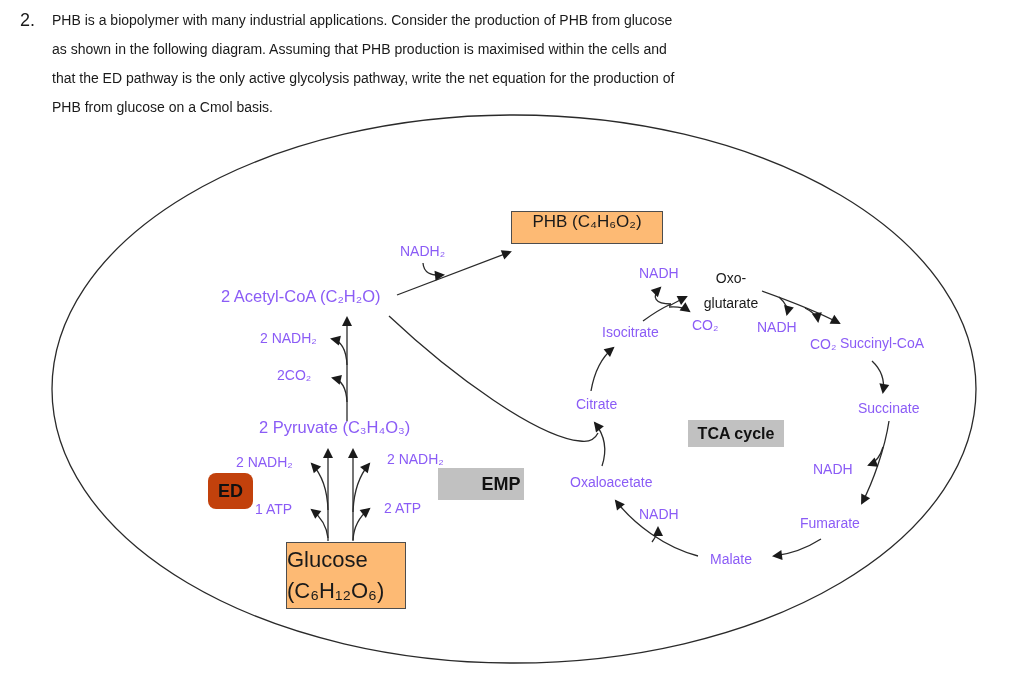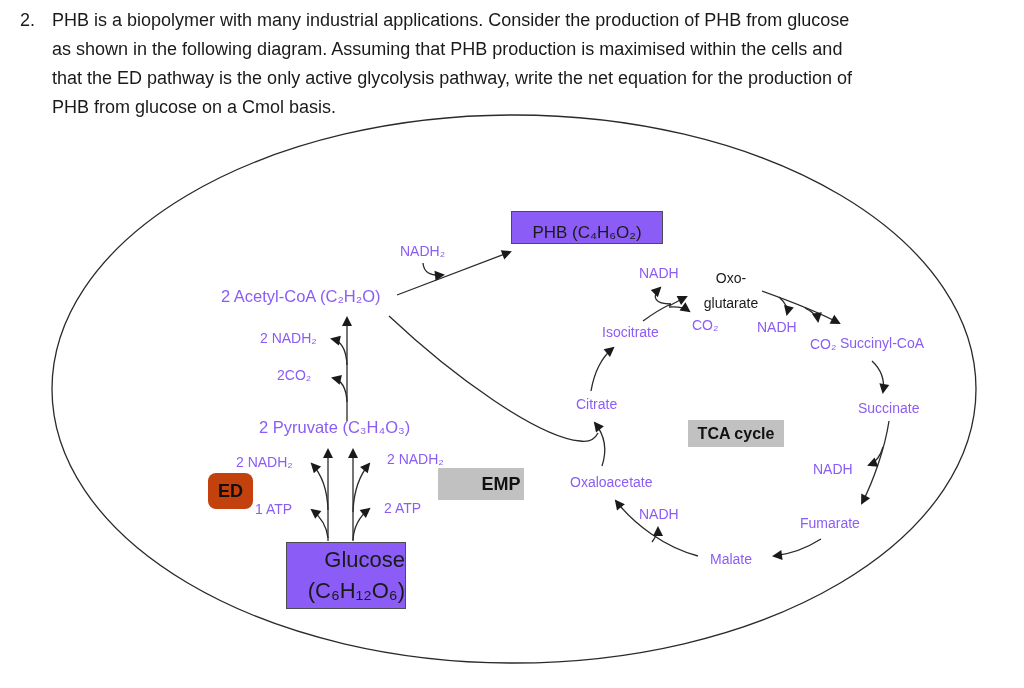--- a/index.html
+++ b/index.html
@@ -2,30 +2,30 @@
 <html><head>
 <meta charset="utf-8">
 <style>
   html,body{margin:0;padding:0;background:#fff;}
   .page{
     position:relative;width:1024px;height:688px;background:#ffffff;overflow:hidden;
     font-family:"Liberation Sans","DejaVu Sans",sans-serif;color:#1a1a1a;
   }
   
   .qnum{position:absolute;left:20px;top:6px;font-size:18px;line-height:29px;}
-  .qtext{position:absolute;left:52px;top:6px;font-size:18px;line-height:29px;white-space:nowrap;}
+  .qtext{position:absolute;left:52px;top:6px;font-size:14px;line-height:29px;white-space:nowrap;}
   
   svg.arrows{position:absolute;left:0;top:0;width:1024px;height:688px;}
   
   .lbl{position:absolute;white-space:nowrap;font-size:14px;color:#8b5cf6;}
   .lbl.md{font-size:16.5px;}
   
   .obox{
-    position:absolute;border:1.5px solid #4d4d4d;background:#8b5cf6;
-    display:flex;align-items:flex-end;justify-content:center;
+    position:absolute;border:1.5px solid #4d4d4d;background:#fdba74;
+    display:flex;align-items:flex-start;justify-content:center;
   }
   .phb-box{left:511px;top:211px;width:150px;height:31px;font-size:17px;}
   .glucose-box{left:286px;top:542px;width:118px;height:65px;flex-direction:column;justify-content:space-evenly;font-size:22px;}
   
   .gbox{
     position:absolute;display:flex;align-items:center;justify-content:center;
     font-weight:bold;color:#111;
   }
   .ed-box{left:208px;top:473px;width:45px;height:36px;font-size:18px;}
   .emp-box{left:438px;top:468px;width:46px;height:32px;font-size:18px;}

